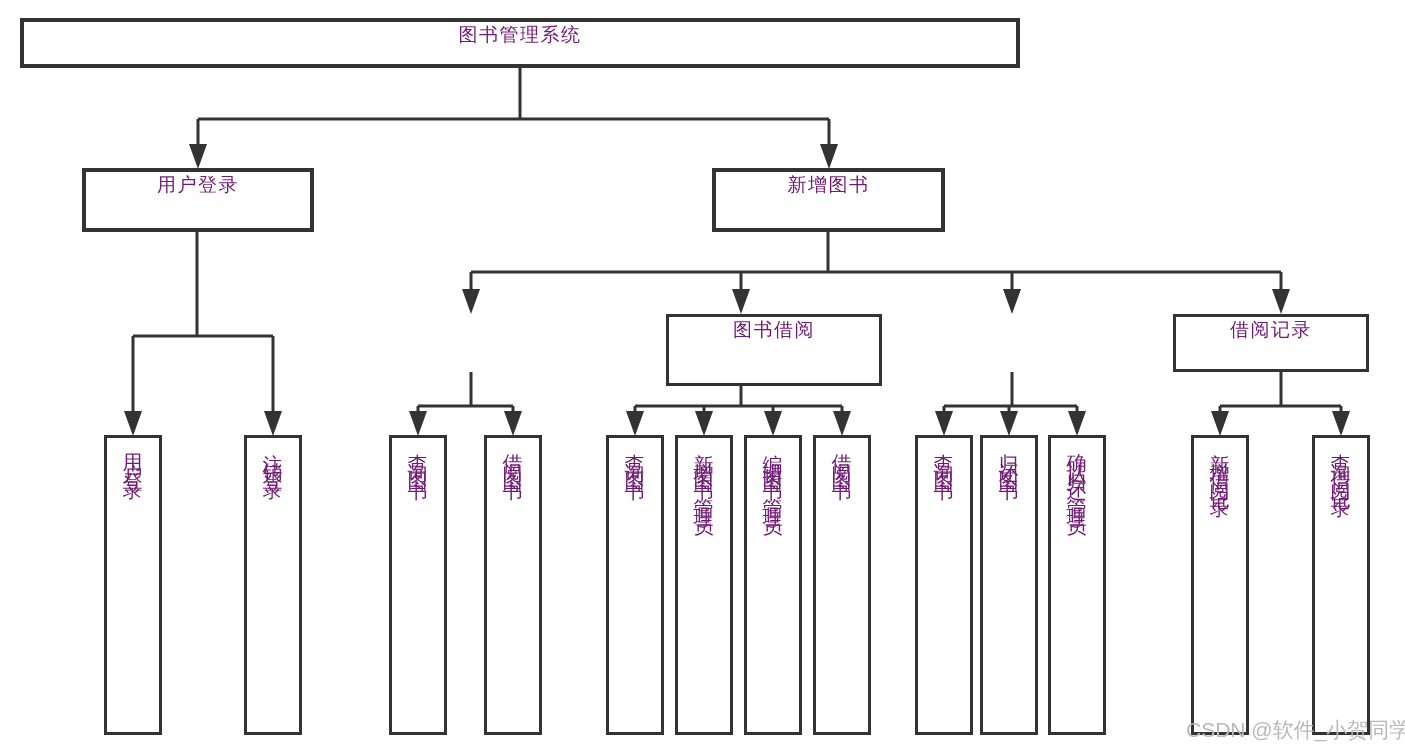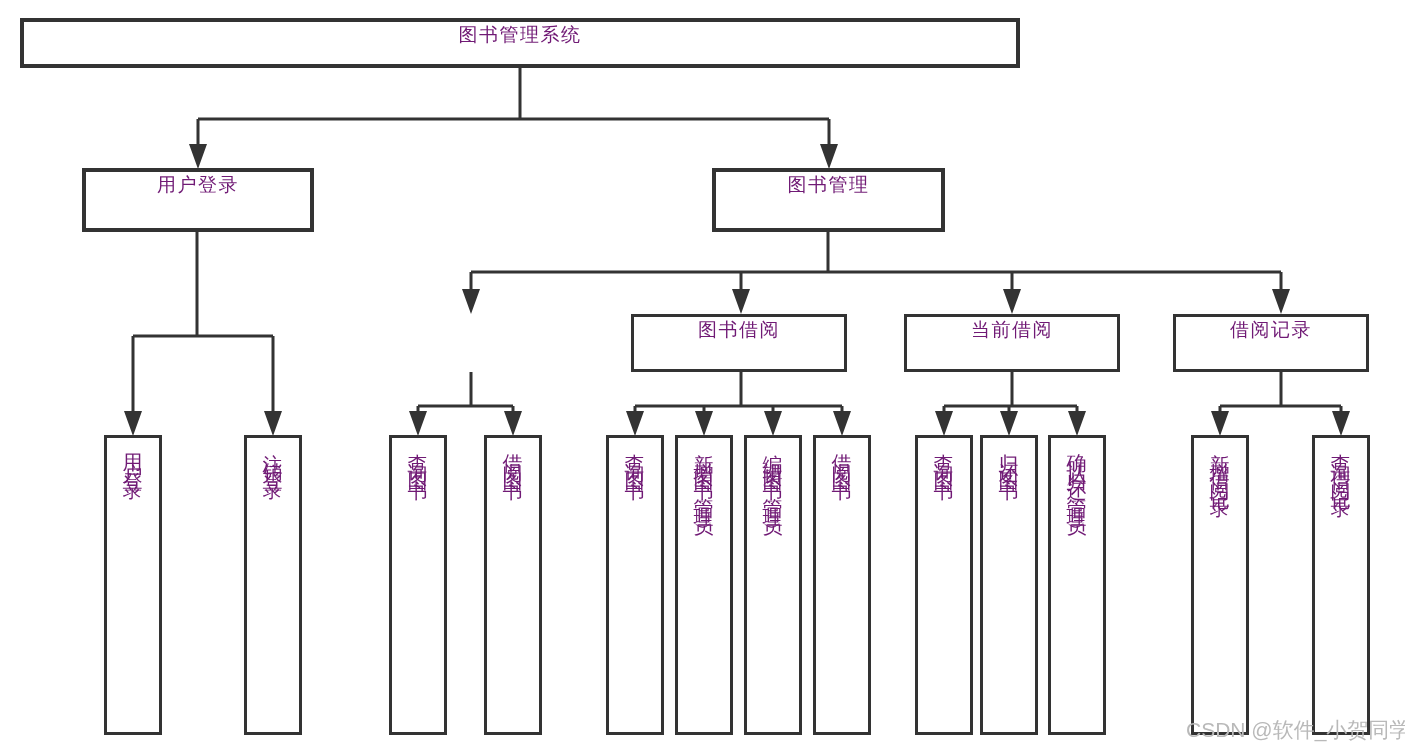--- a/index.html
+++ b/index.html
@@ -88,28 +88,25 @@
   </svg>
 
   <div class="node root" style="left:20px;top:18px;width:1000px;height:50px">
     <span class="hlabel">图书管理系统</span>
   </div>
 
   <div class="node lvl2" style="left:82px;top:168px;width:232px;height:64px">
     <span class="hlabel">用户登录</span>
   </div>
   <div class="node lvl2" style="left:712px;top:168px;width:233px;height:64px">
-    <span class="hlabel">图书管理</span>
+    <span class="hlabel">新增图书</span>
   </div>
 
-  <div class="node" style="left:631px;top:314px;width:216px;height:58px">
+  <div class="node" style="left:666px;top:314px;width:216px;height:72px">
     <span class="hlabel">图书借阅</span>
-  </div>
-  <div class="node" style="left:904px;top:314px;width:216px;height:58px">
-    <span class="hlabel">当前借阅</span>
   </div>
   <div class="node" style="left:1173px;top:314px;width:196px;height:58px">
     <span class="hlabel">借阅记录</span>
   </div>
 
   <div class="node" style="left:104px;top:435px;width:58px;height:300px">
     <span class="vlabel">用户登录</span>
   </div>
   <div class="node" style="left:244px;top:435px;width:58px;height:300px">
     <span class="vlabel">注销登录</span>

